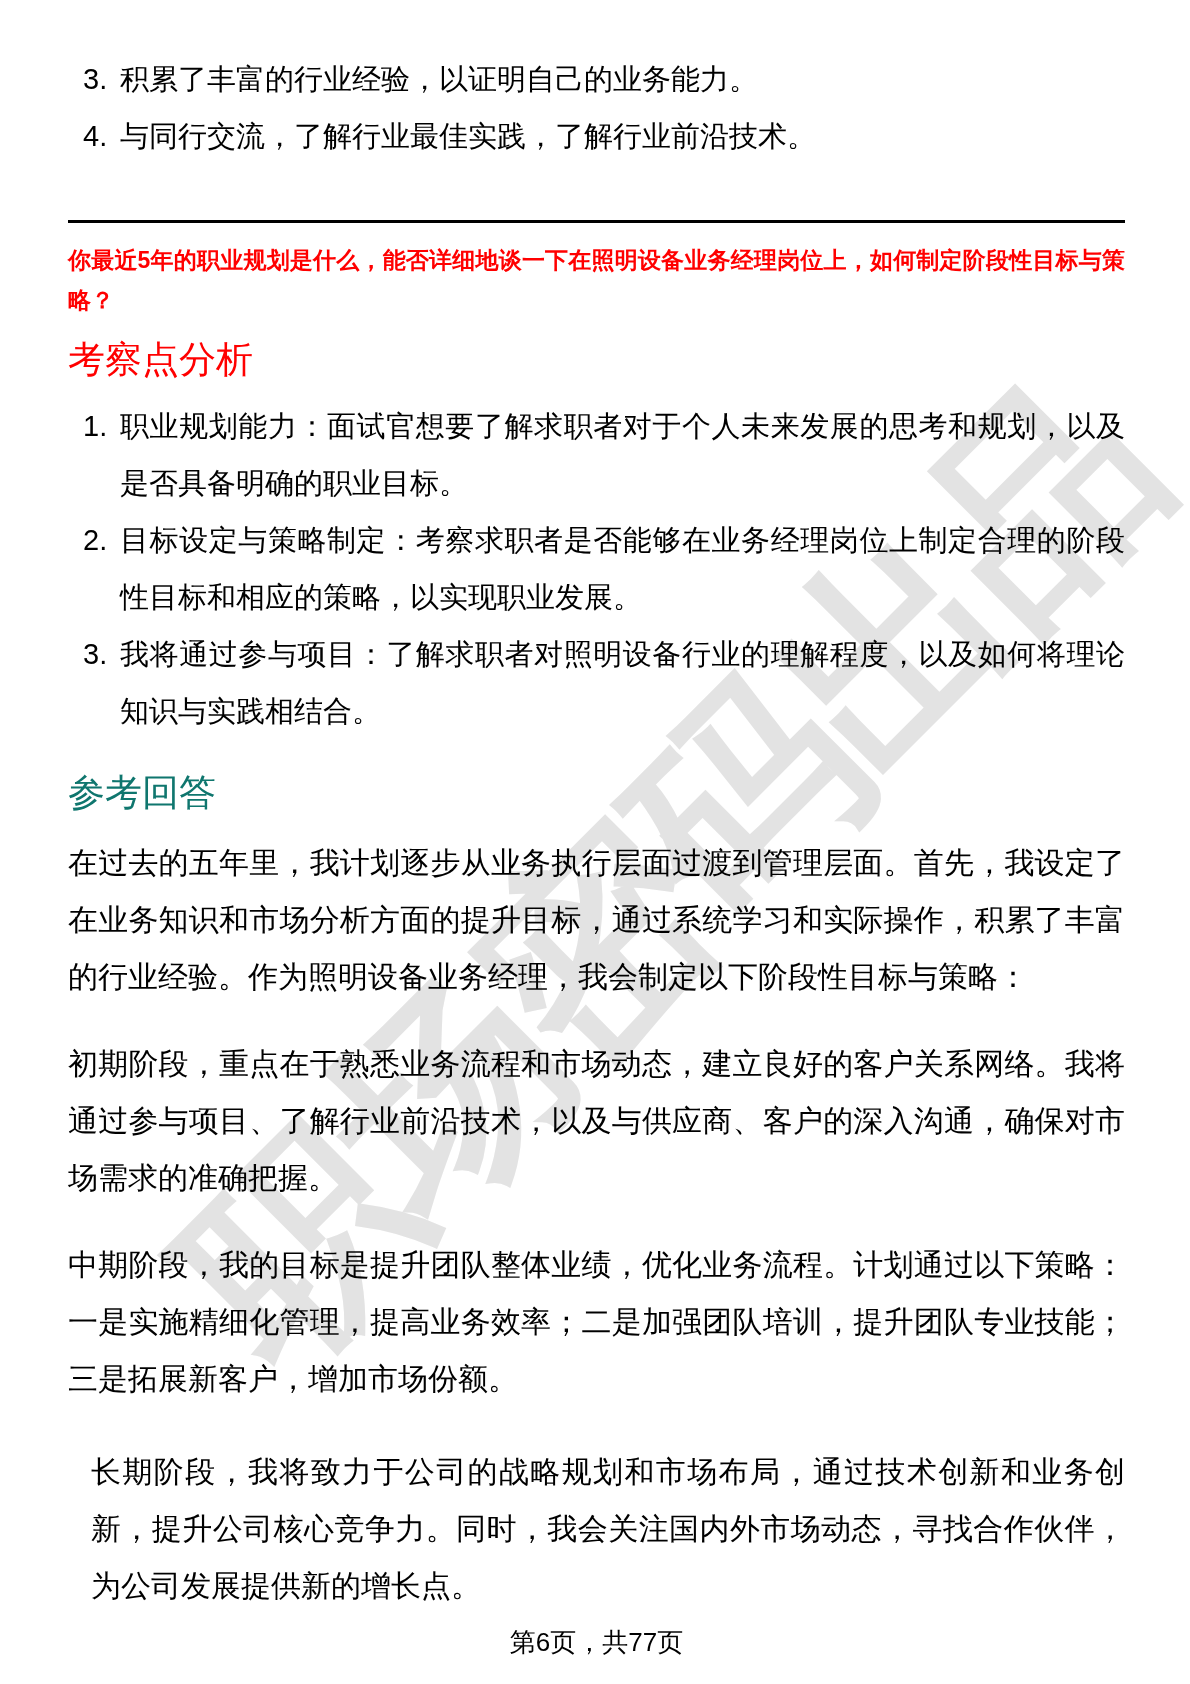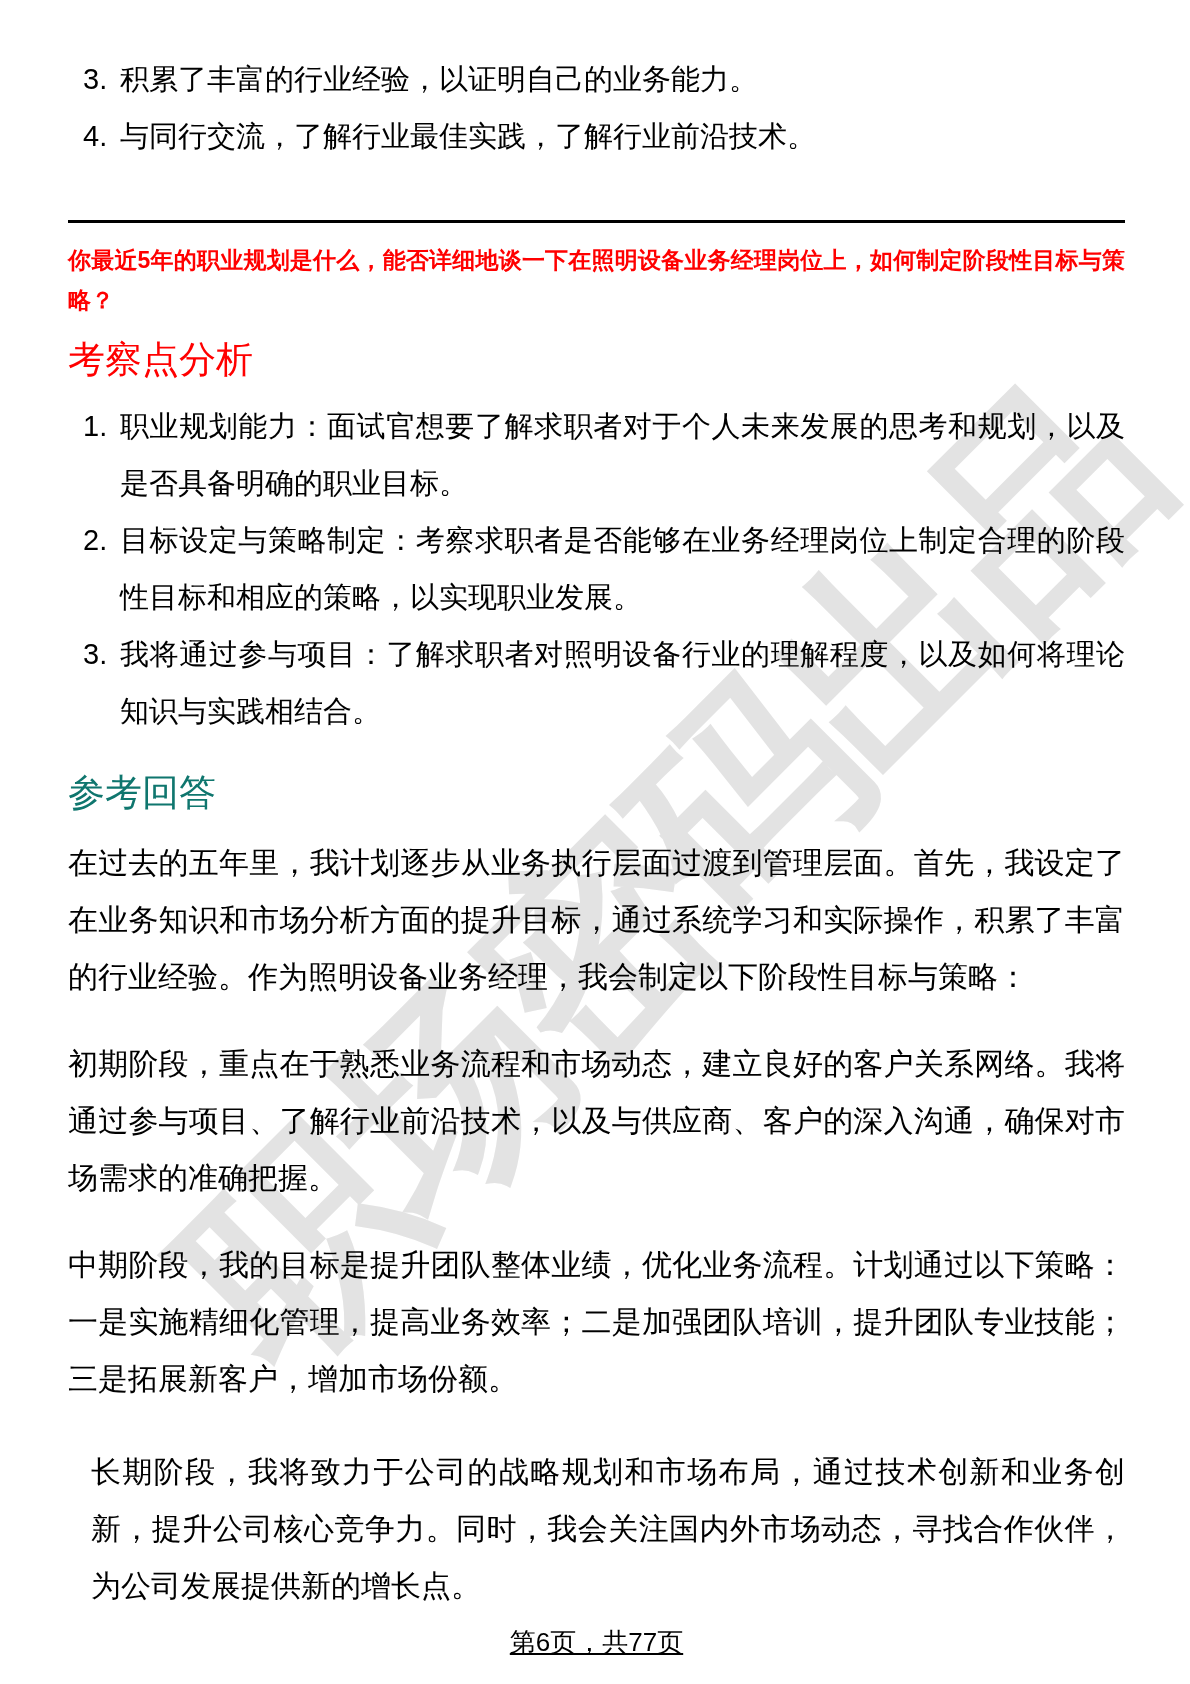--- a/index.html
+++ b/index.html
@@ -63,21 +63,20 @@
     text-align: justify;
     margin: 30px 0 0 0;
   }
   .para.first { margin-top: 21px; }
   .para.last { margin-top: 36px; margin-left: 23px; }
   .footer {
     margin-top: 8px;
     font-size: 26px;
     line-height: 40px;
     text-align: center;
-    text-decoration: underline;
   }
 </style>
 </head>
 <body>
 
 <div class="watermark" style="color: rgb(227, 227, 227);">职场密码出品</div>
 
 <div class="content">
 
   <div class="plist top-list">

